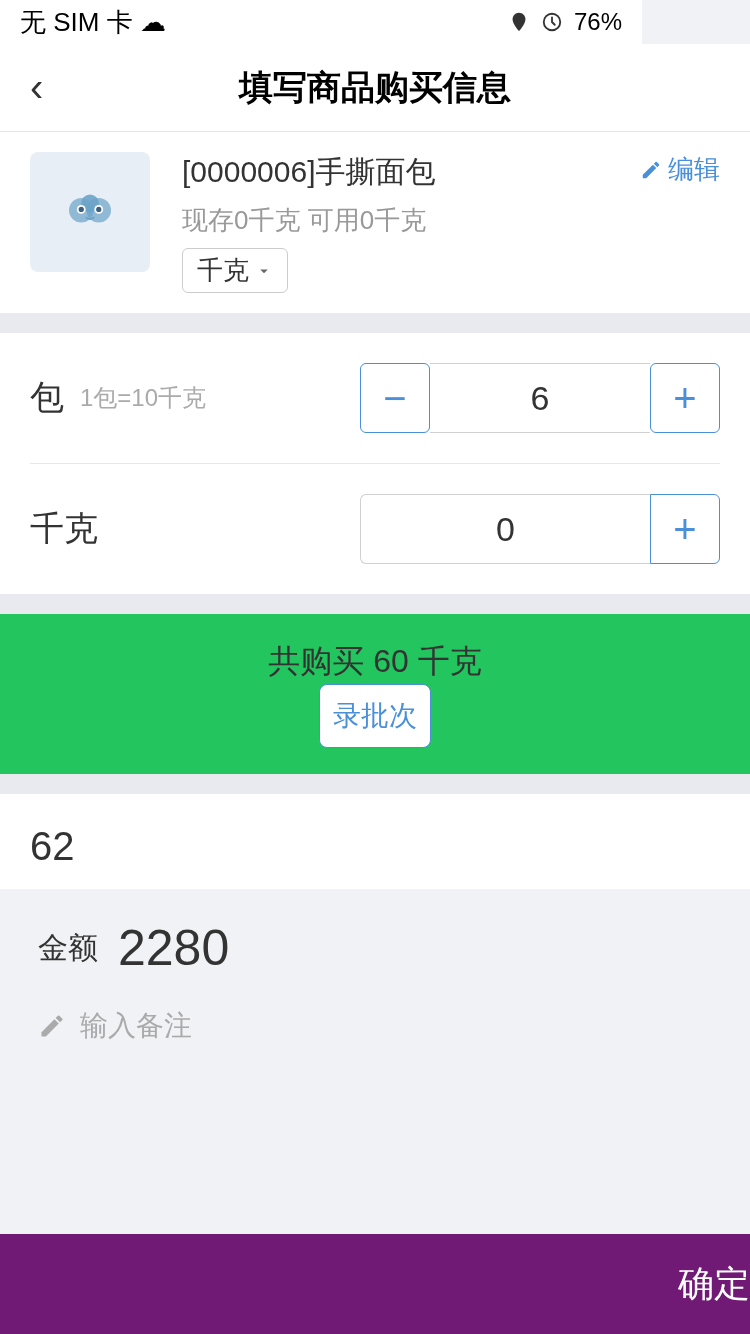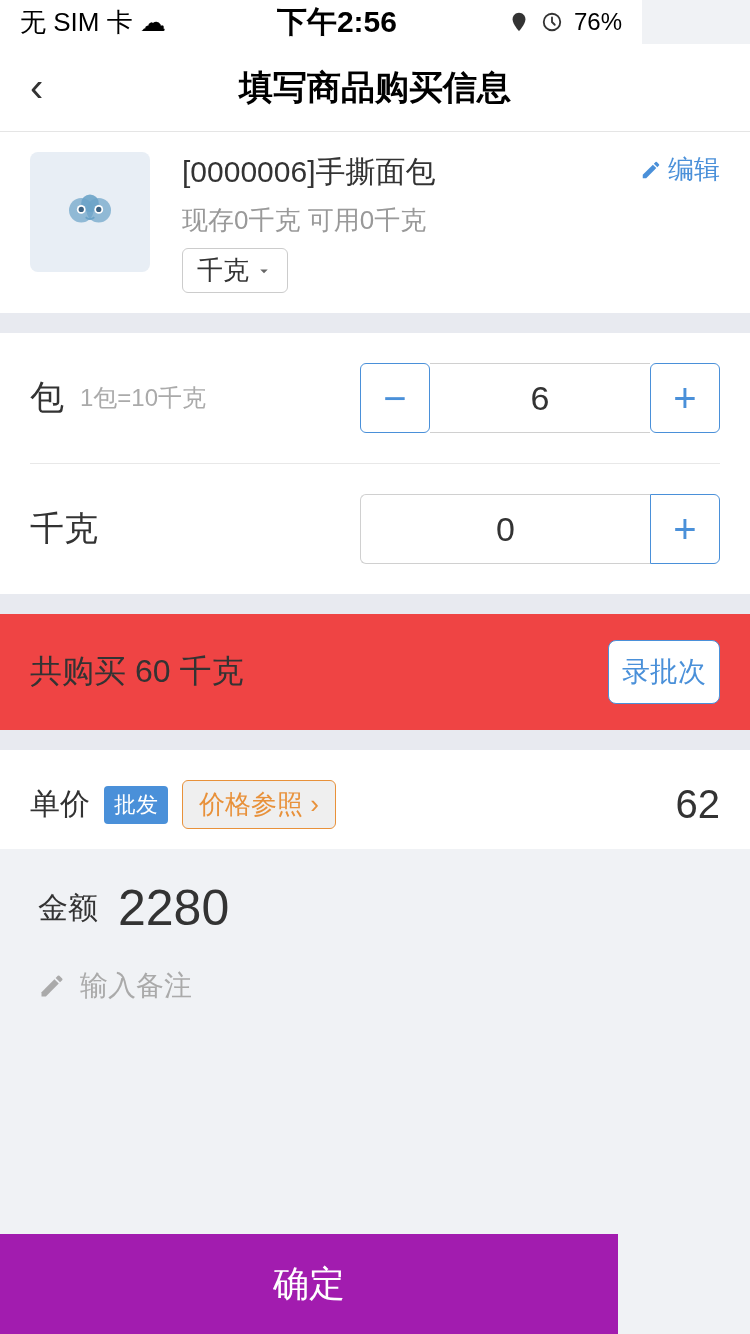--- a/index.html
+++ b/index.html
@@ -168,25 +168,26 @@
       border-right: none;
       text-align: center;
       font-size: 34px;
       color: #333;
       background: #fff;
       border-radius: 6px 0 0 6px;
     }
 
     
     .total-row {
-      background: #ef4444;
+      background: #22c55e;
       padding: 26px 30px;
       display: flex;
       align-items: center;
       justify-content: space-between;
+      flex-direction: column;
     }
     .total-text {
       font-size: 32px;
       color: #333;
     }
     .batch-btn {
       border: 1px solid #4a90d9;
       border-radius: 8px;
       padding: 12px 13px;
       font-size: 28px;
@@ -251,46 +252,45 @@
       gap: 14px;
       padding: 10px 0;
     }
     .note-text { font-size: 28px; color: #aaa; }
 
     
     .bottom-btn {
       position: fixed;
       bottom: 0;
       left: 0;
-      width: 618px;
+      width: 750px;
       height: 100px;
-      background: #a21caf;
-      display: flex;
-      align-items: center;
-      justify-content: center;
+      background: #701a75;
+      display: flex;
+      align-items: center;
+      justify-content: flex-end;
       cursor: pointer;
     }
     .bottom-btn-text {
       font-size: 36px;
       color: #fff;
       font-weight: 500;
     }
 
     .main-content {
       padding-bottom: 100px;
     }
   </style>
 </head>
 <body>
 
 <div class="main-content">
 
   <div class="status-bar">
     <span class="status-left">无 SIM 卡 ☁</span>
-    <span class="status-center">下午2:56</span>
     <span class="status-right">
       <svg width="22" height="22" viewBox="0 0 24 24" fill="none">
           <path d="M12 2C8.13 2 5 5.13 5 9c0 5.25 7 13 7 13s7-7.75 7-13c0-3.87-3.13-7-7-7z" fill="#333"></path>
         </svg>
       <svg width="22" height="22" viewBox="0 0 24 24" fill="none">
           <circle cx="12" cy="12" r="9" stroke="#333" stroke-width="2" fill="none"></circle>
           <path d="M12 7v5l3 3" stroke="#333" stroke-width="2" stroke-linecap="round"></path>
         </svg>
       <span>76%</span>
     </span>
@@ -369,25 +369,20 @@
 
   <div class="total-row">
     <span class="total-text">共购买 60 千克</span>
     <button class="batch-btn">录批次</button>
   </div>
 
   <div class="divider"></div>
 
   <div class="price-section">
     <div class="price-row">
-      <div class="price-left">
-        <span class="price-label">单价</span>
-        <span class="tag-pifa">批发</span>
-        <button class="price-ref-btn">价格参照 ›</button>
-      </div>
       <span class="price-value">62</span>
     </div>
   </div>
 
   <div class="amount-section">
     <div class="amount-row">
       <span class="amount-label">金额</span>
       <span class="amount-value">2280</span>
     </div>
     <div class="note-row">

